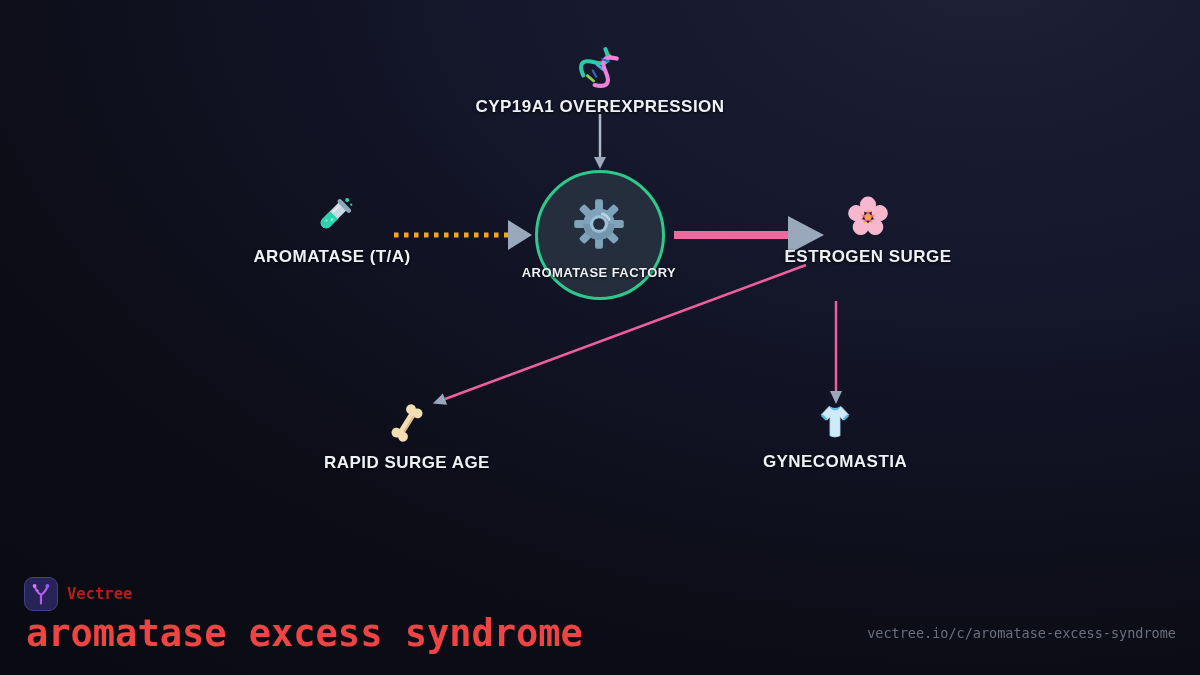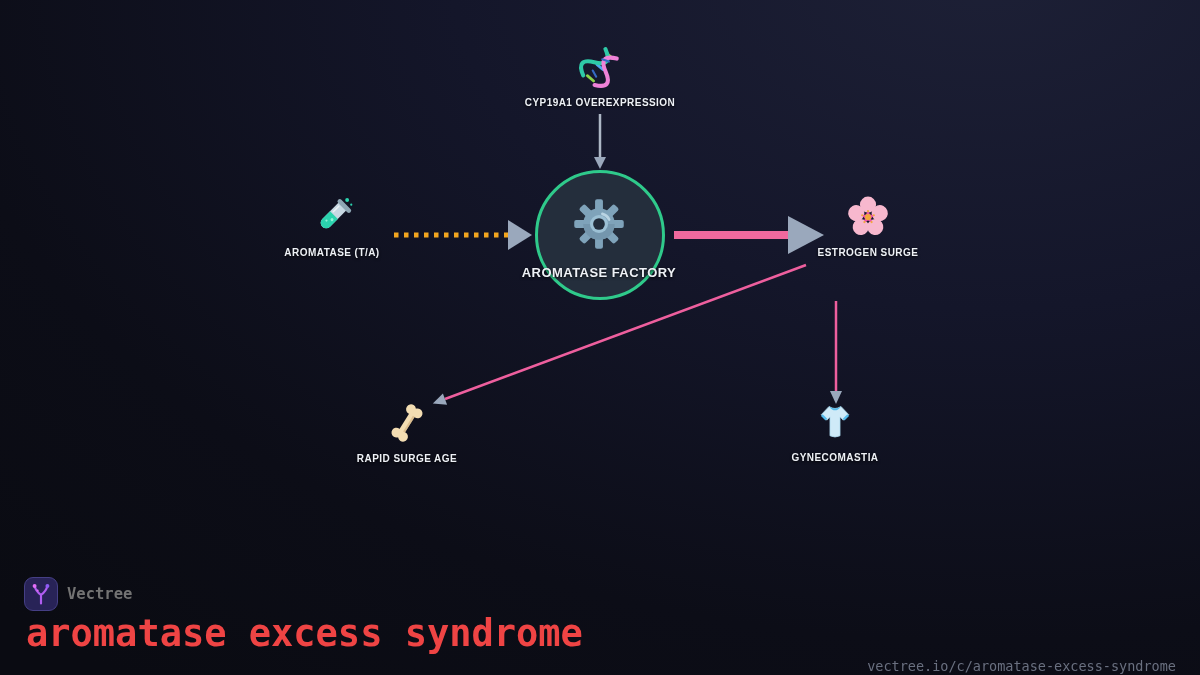--- a/index.html
+++ b/index.html
@@ -19,42 +19,42 @@
   }
 
   
   svg.edges { position:absolute; left:0; top:0; width:1200px; height:675px; }
 
   
   .node { position:absolute; width:0; height:0; }
   .node .icon { position:absolute; left:0; top:0; transform:translate(-50%,-50%); line-height:0; }
   .node .label {
     position:absolute; left:0; top:30px; transform:translateX(-50%);
-    white-space:nowrap; font-weight:bold; font-size:10px; letter-spacing:.45px;
+    white-space:nowrap; font-weight:bold; font-size:17px; letter-spacing:.45px;
     color:#eef1f6; text-shadow:0 1px 3px rgba(0,0,0,.9);
   }
   .node.hub .label { top:41px; font-size:13px; }
 
   
   .brand-row { position:absolute; left:24px; top:577px; display:flex; align-items:center; gap:9px; }
   .logo-box {
     width:34px; height:34px; border-radius:9px; background:#282357;
     border:1px solid #453f85; display:flex; align-items:center; justify-content:center;
   }
   .brand-name {
     font-family:"DejaVu Sans Mono", monospace; font-weight:bold;
-    font-size:15.5px; color:#737373;
+    font-size:15.5px; color:#b91c1c;
   }
   .page-title {
     position:absolute; left:26px; top:612px;
     font-family:"DejaVu Sans Mono", monospace; font-weight:bold;
     font-size:37px; color:#ef4444; white-space:nowrap;
   }
   .page-url {
-    position:absolute; right:24px; top:658px;
+    position:absolute; right:24px; top:625px;
     font-family:"DejaVu Sans Mono", monospace;
     font-size:13.5px; color:#6a7080; white-space:nowrap;
   }
 </style>
 </head>
 <body>
 
 <div class="stage">
 
   <div class="hub-circle"></div>

